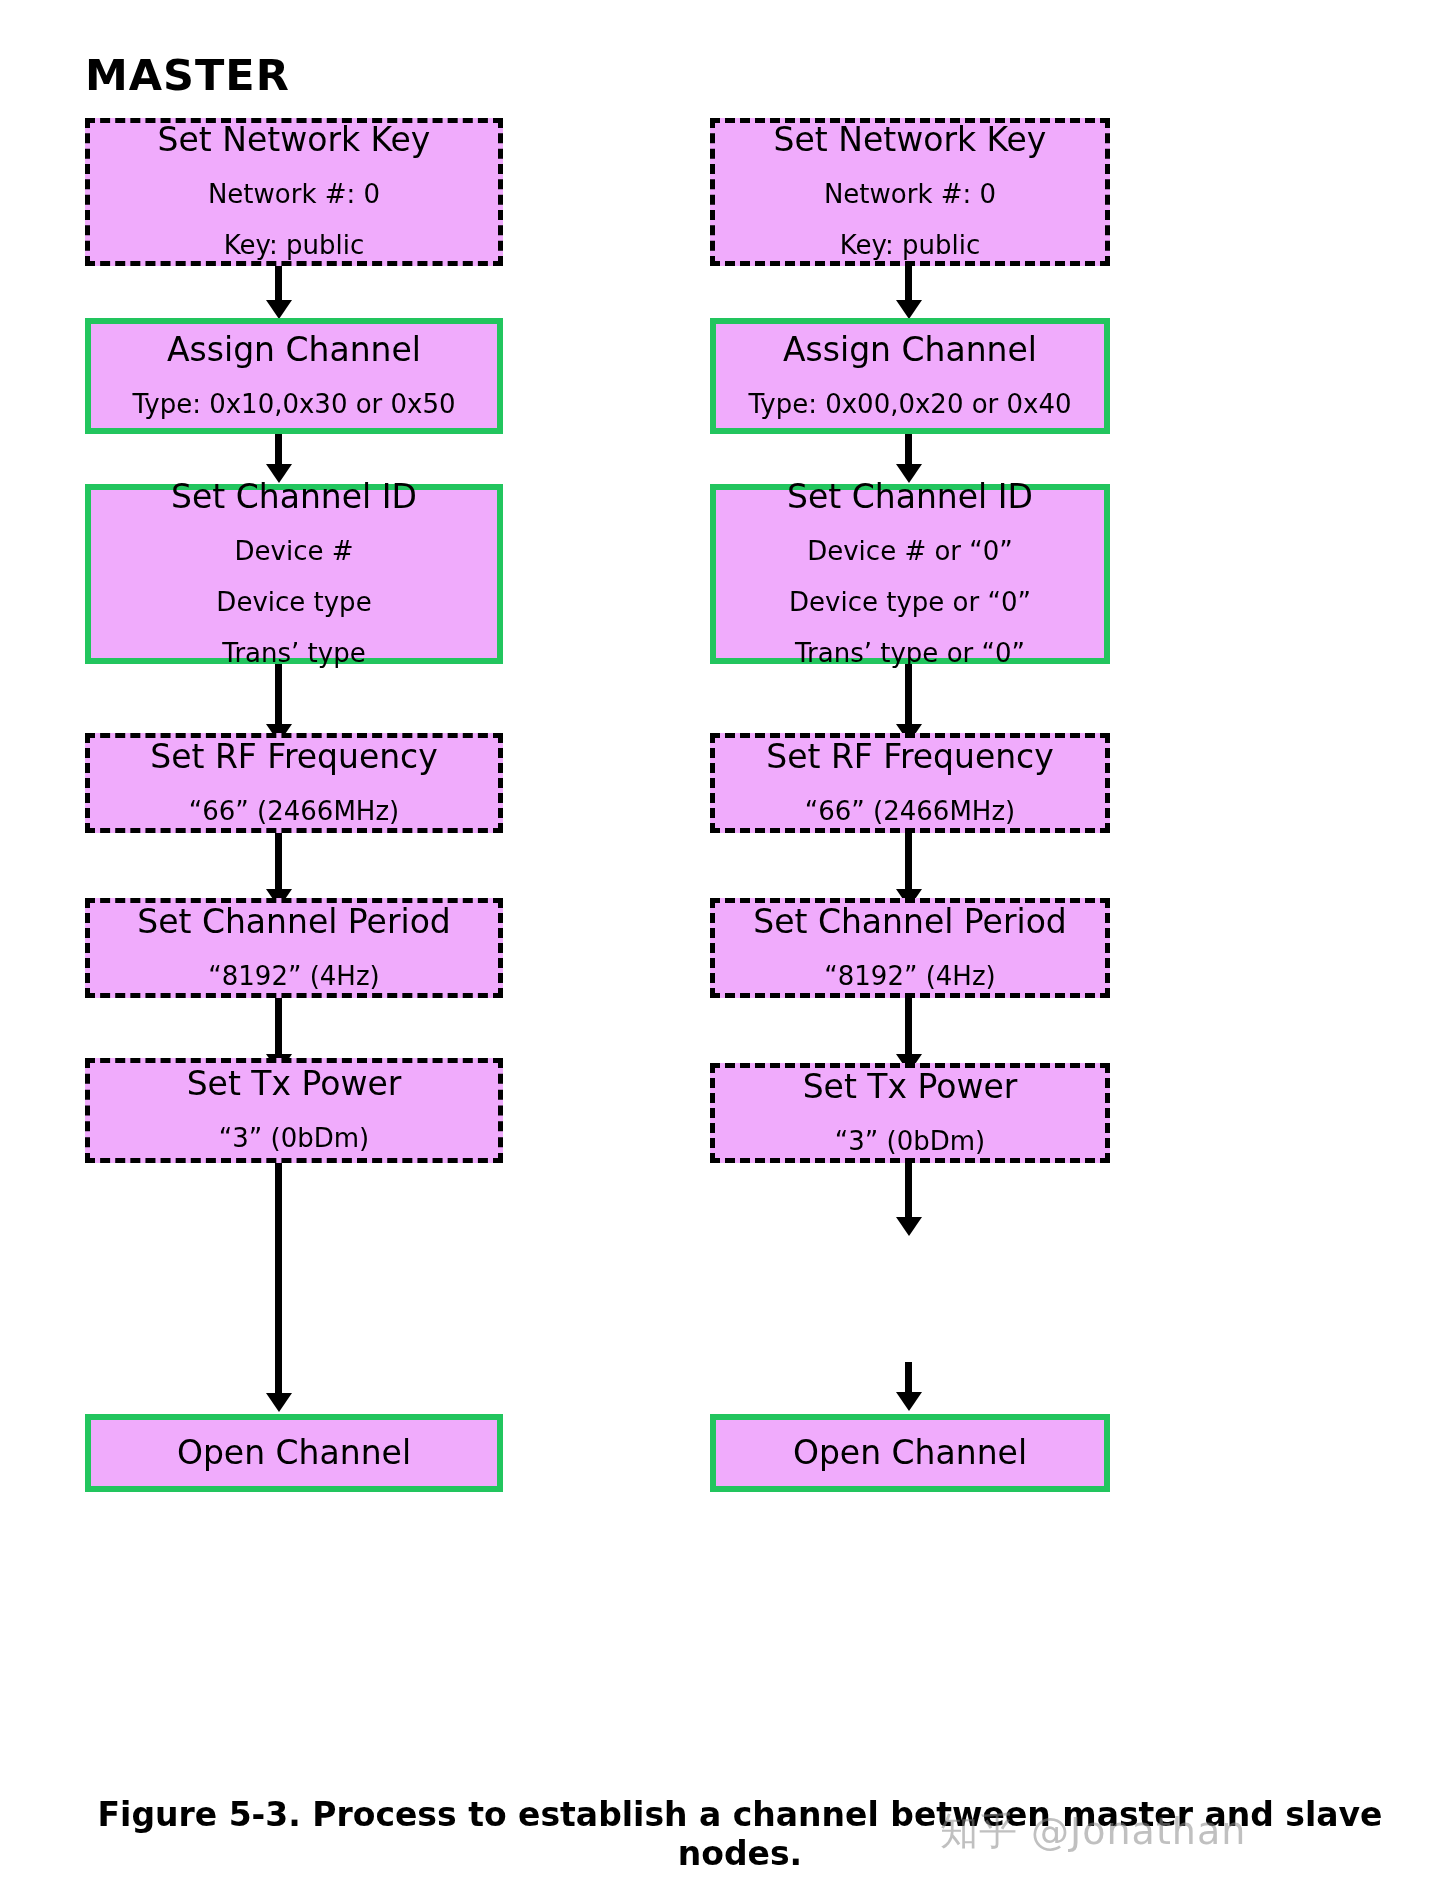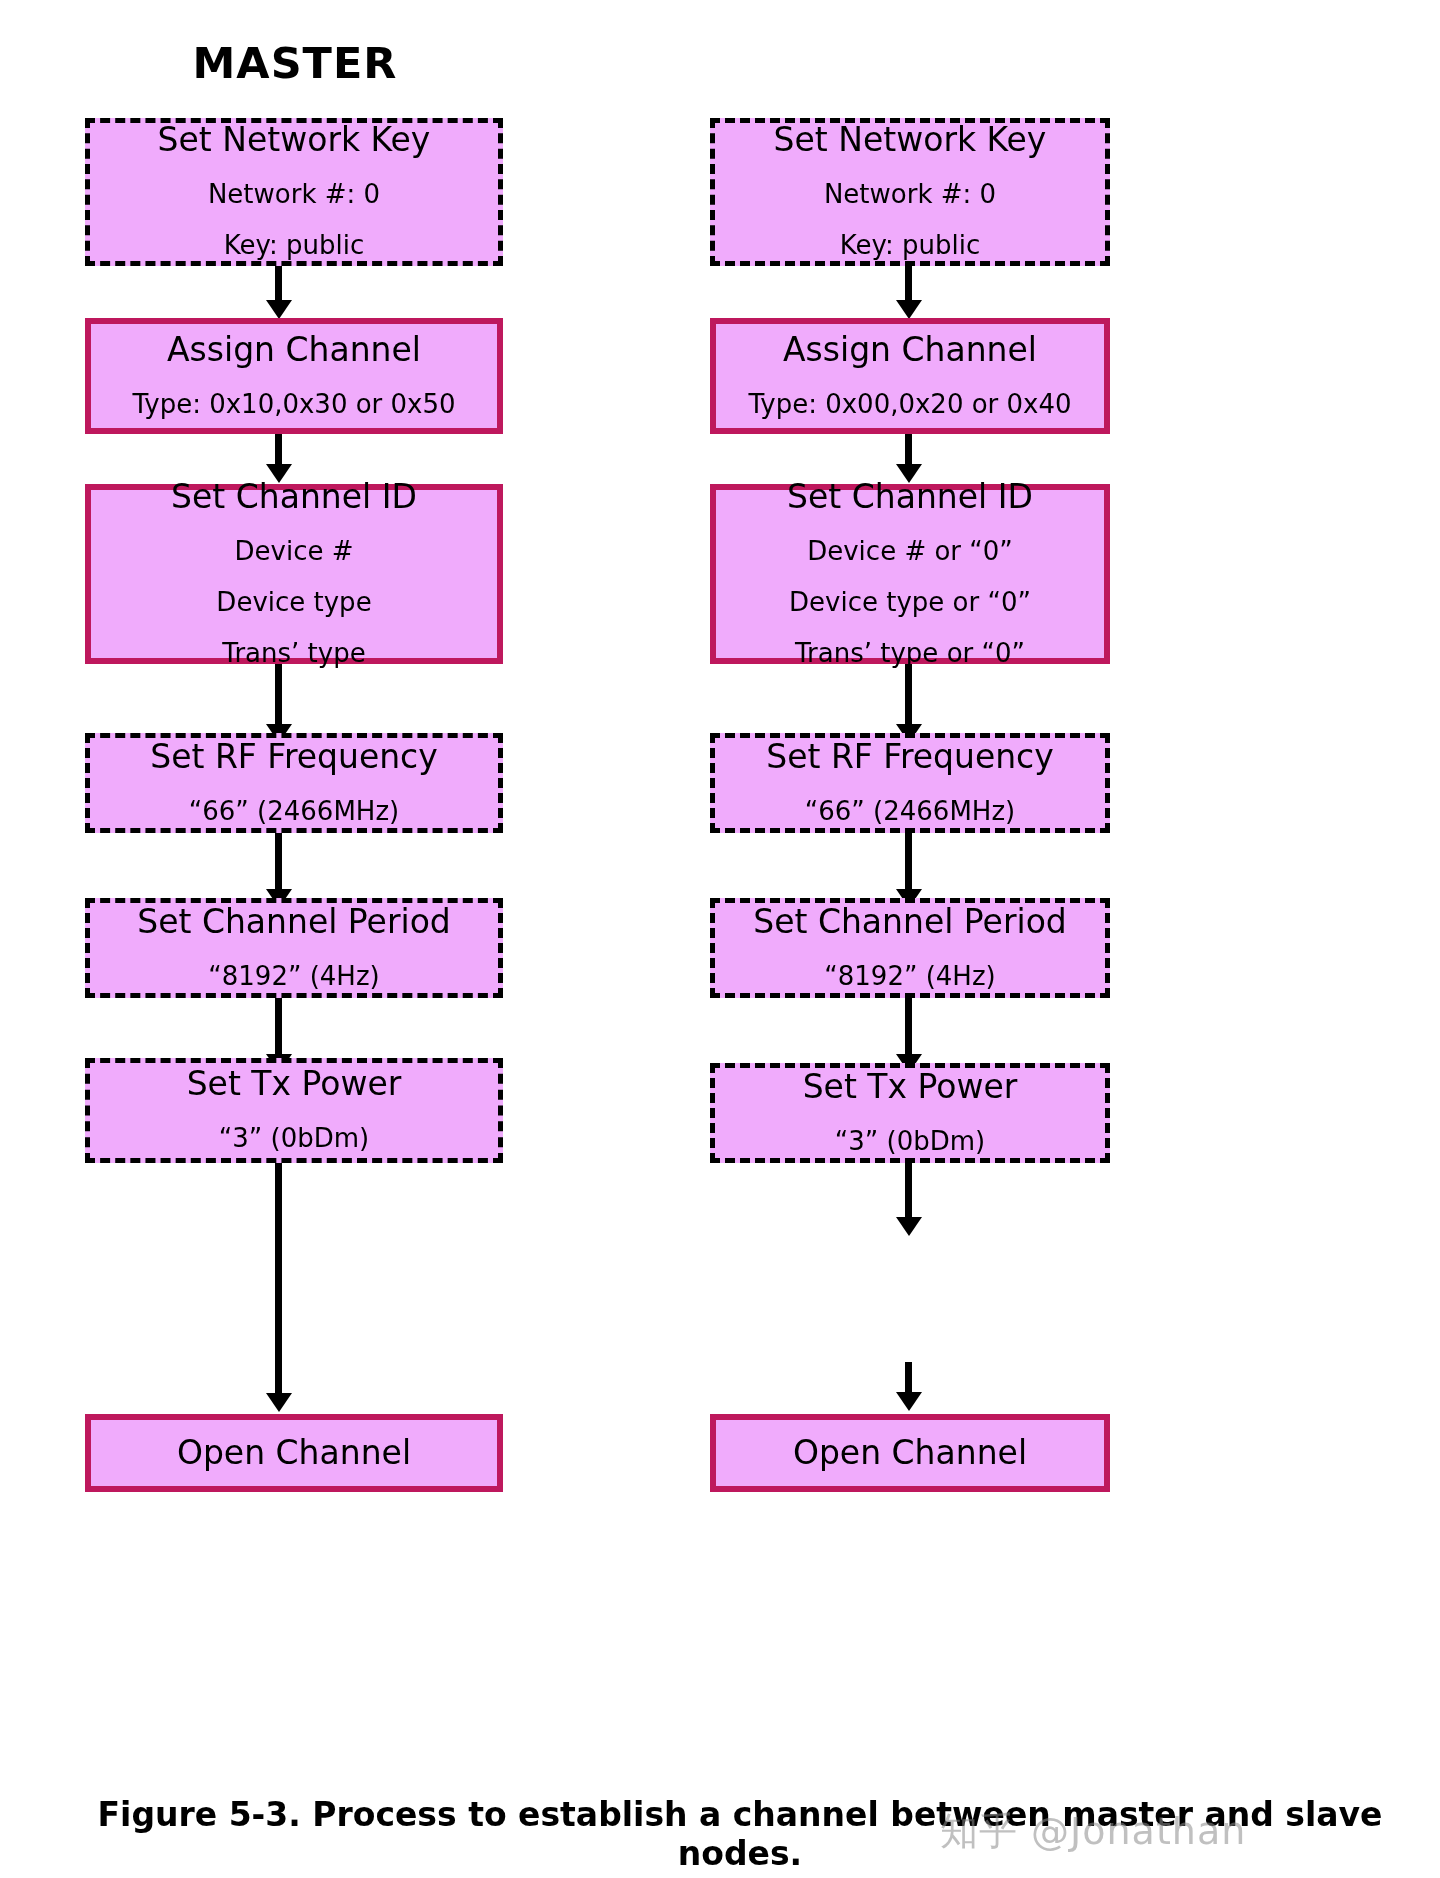--- a/index.html
+++ b/index.html
@@ -18,42 +18,43 @@
 
   .figure {
     position: relative;
     width: 1440px;
     height: 1878px;
   }
 
   
   .col-header {
     position: absolute;
-    text-align: center;
+    text-align: left;
     font-weight: bold;
     font-size: 43px;
     letter-spacing: 1px;
     font-family: "DejaVu Sans", sans-serif;
+    margin-top: 12px;
   }
   #hdr-master { left: 85px;  top: 38px; width: 420px; }
   #hdr-slave  { left: 710px; top: 38px; width: 405px; }
 
   
   .node {
     position: absolute;
     box-sizing: border-box;
     background: #f0abfc;
     display: flex;
     flex-direction: column;
     align-items: center;
     justify-content: center;
     text-align: center;
     padding: 4px 6px;
   }
-  .node.solid  { border: 6px solid #be185d; }
+  .node.solid  { border: 6px solid #22c55e; }
   .node.dashed { border: 5px dashed #000000; }
 
   .node .title {
     font-size: 33px;
     line-height: 1.12;
     font-weight: 400;
     white-space: nowrap;
   }
   .node .sub {
     font-size: 26px;

